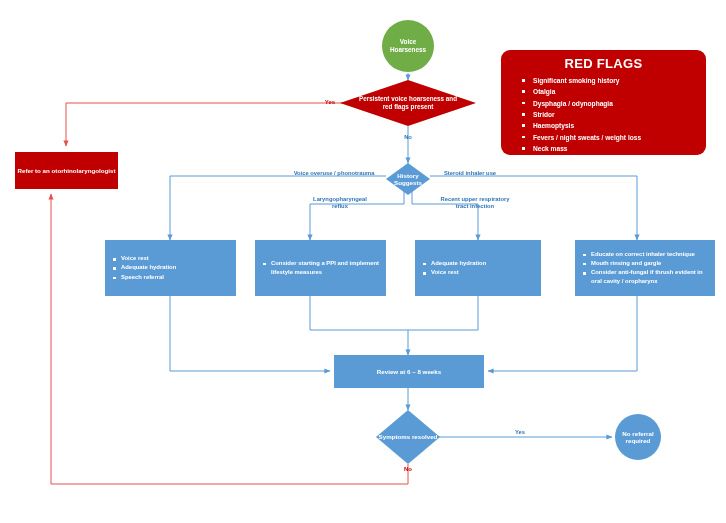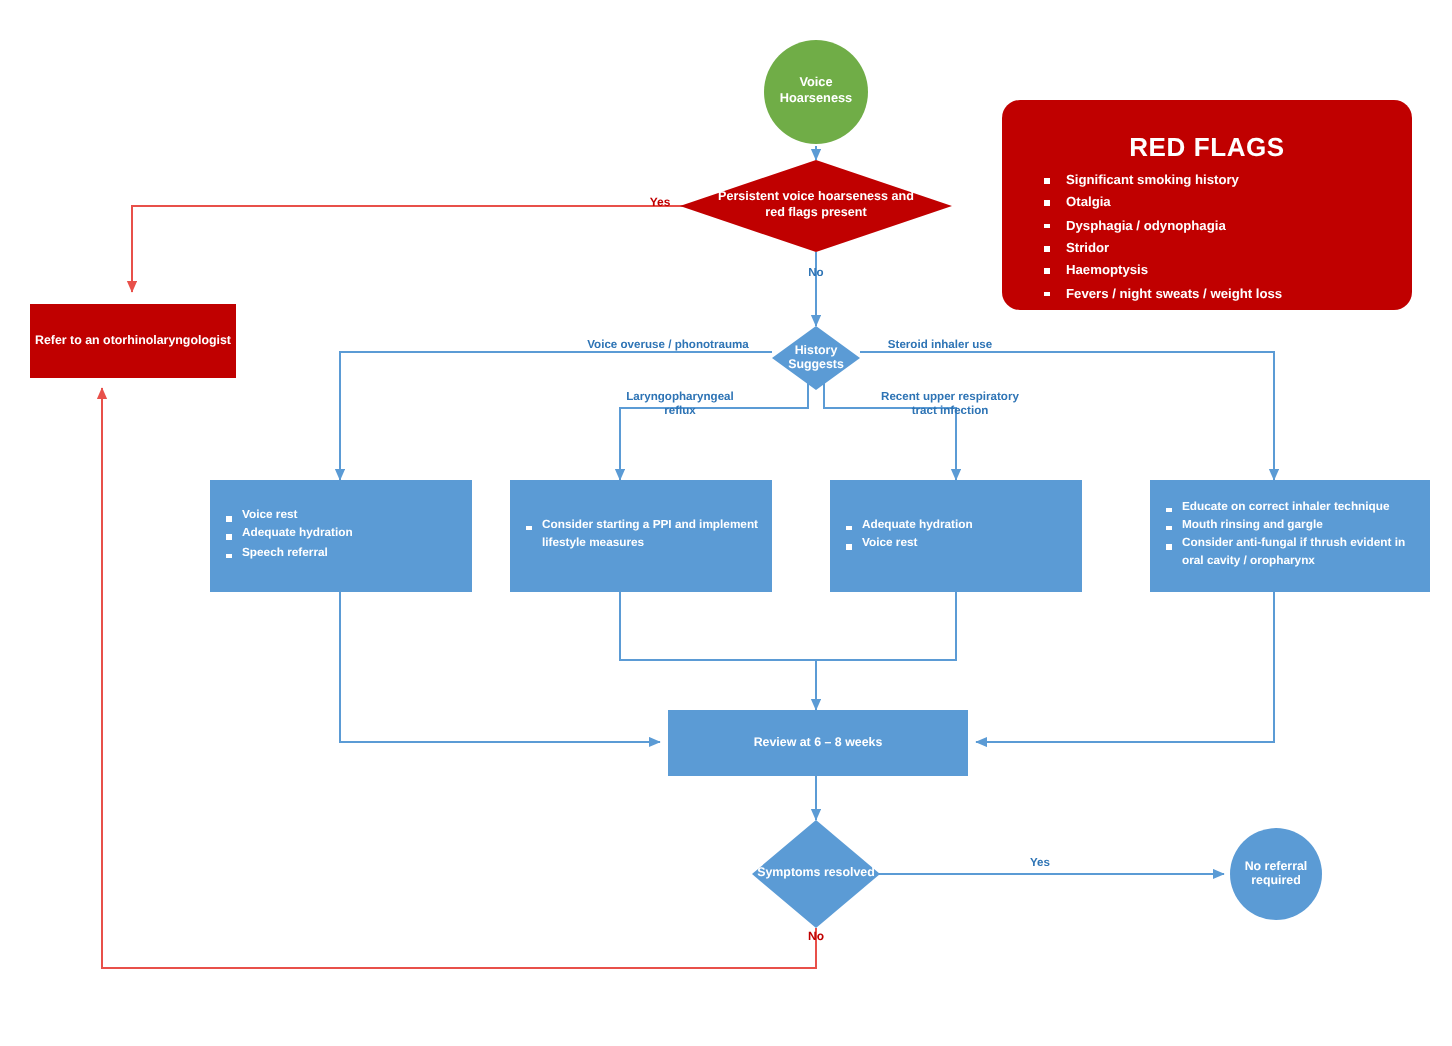--- a/index.html
+++ b/index.html
@@ -61,21 +61,21 @@
     content:"";position:absolute;left:-8px;top:4px;
     width:2.5px;height:2.5px;background:#ffffff;
   }
 
   
   #red-flags{
     position:absolute;
     background:#C00000;
     border-radius:9px;
     box-sizing:border-box;
-    padding:16px 10px 8px 10px;
+    padding:6px 10px 8px 10px;
   }
   #red-flags .rf-title{
     color:#ffffff;font-weight:bold;font-size:13px;text-align:center;
     margin:0 0 4px 0;letter-spacing:.3px;
   }
   #red-flags ul{margin:0;padding:0 0 0 22px;list-style:none;}
   #red-flags li{
     position:relative;color:#ffffff;font-weight:bold;font-size:6.6px;
     line-height:1.72;text-align:left;white-space:nowrap;
   }

